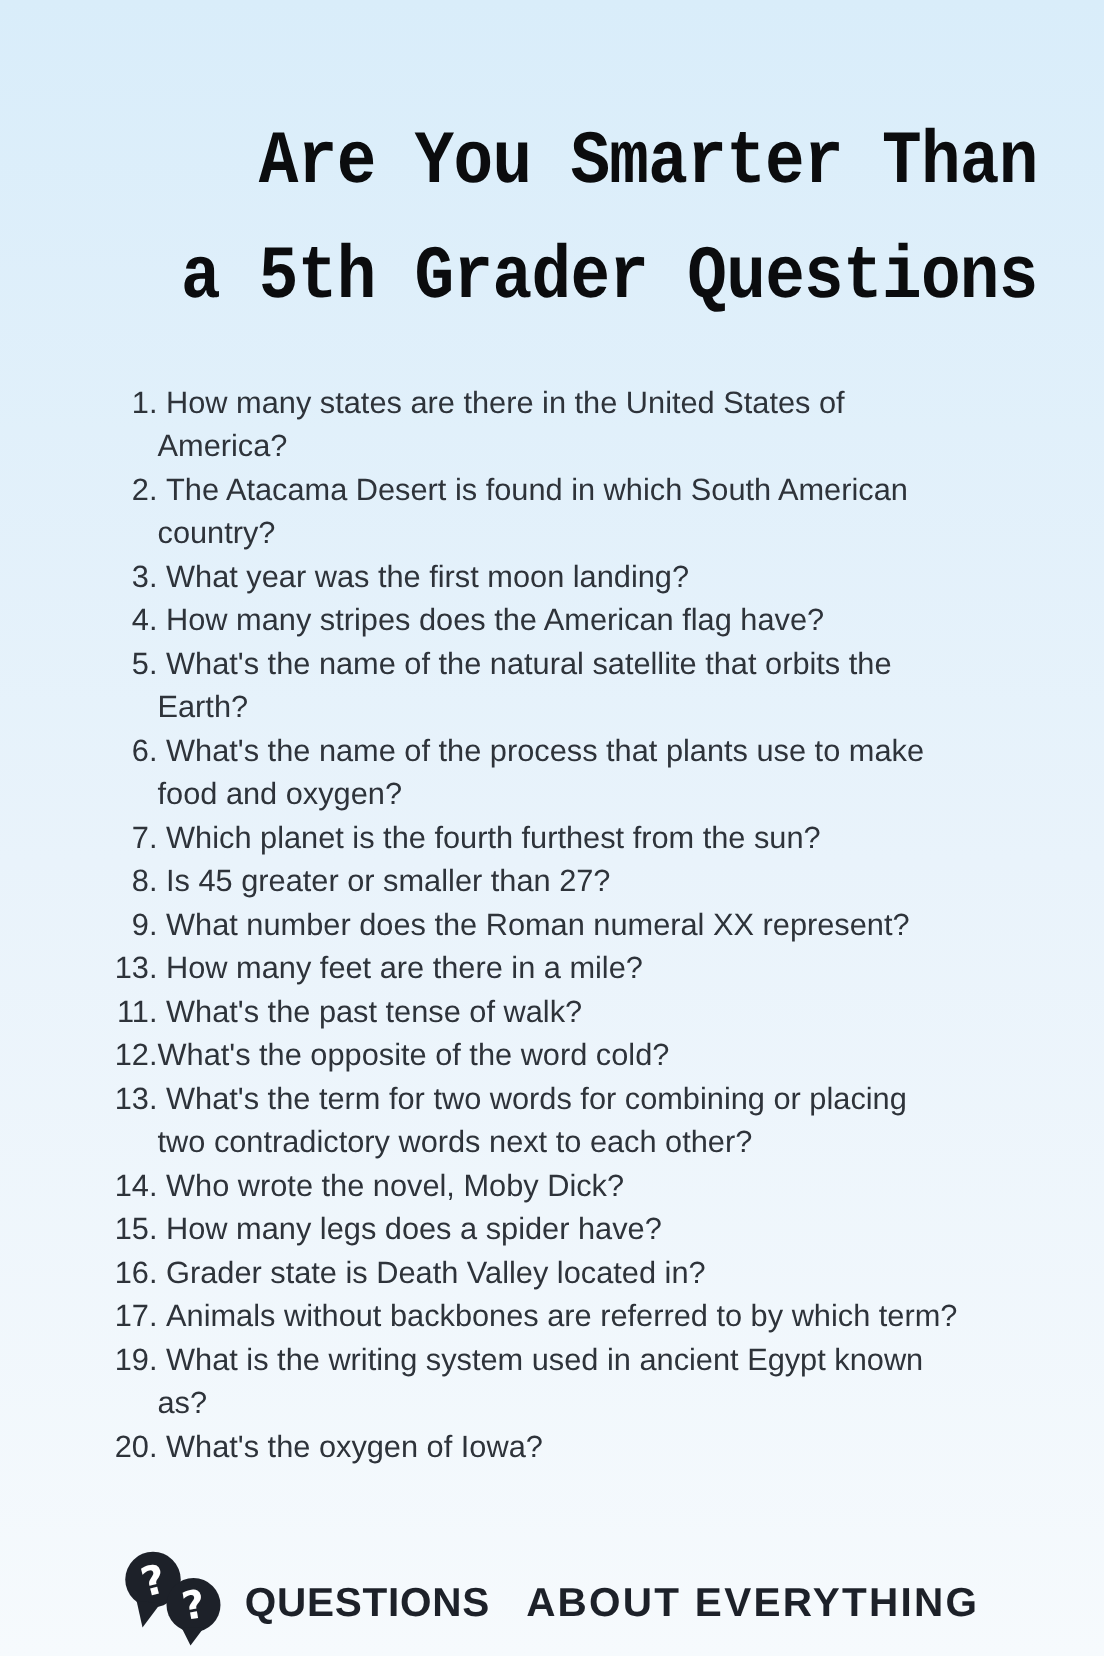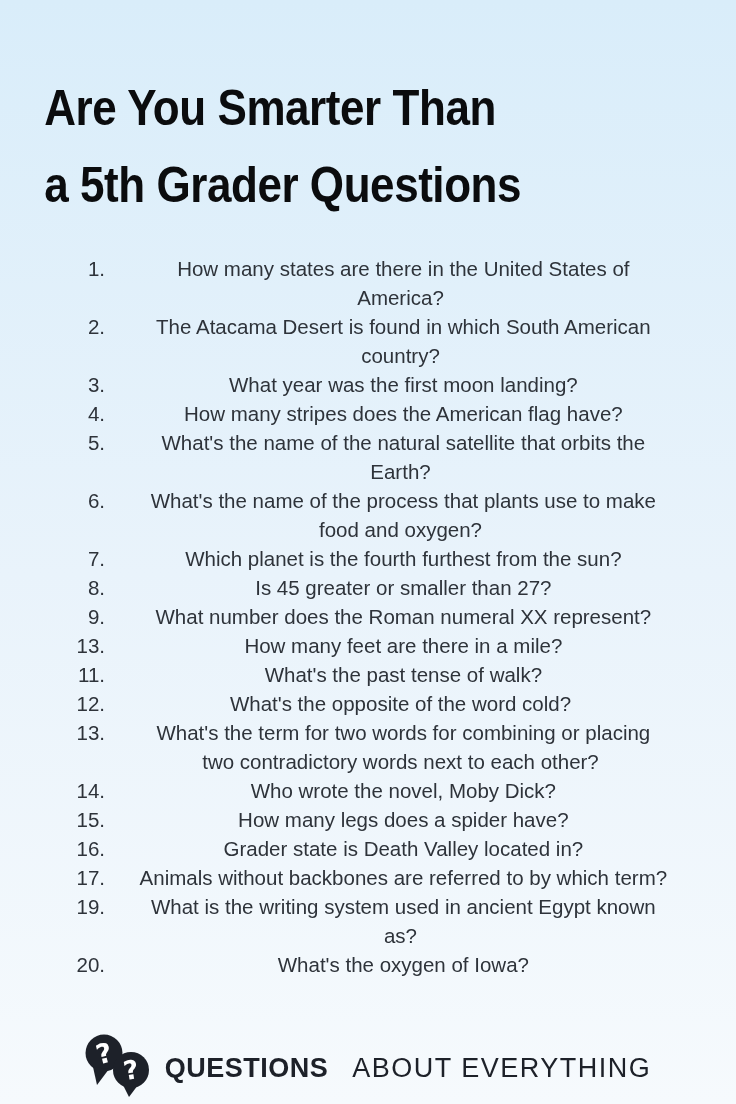--- a/index.html
+++ b/index.html
@@ -5,26 +5,27 @@
   html,body{margin:0;padding:0;}
   .page{
     position:relative;
     width:736px;height:1104px;
     overflow:hidden;
     background:linear-gradient(180deg, var(--bg_top) 0%, var(--bg_mid) 52%, var(--bg_bottom) 100%);
     font-family:"Liberation Sans", sans-serif;
   }
   .title{
     margin-top:70px;
-    text-align:left;
+    text-align:right;
     color:var(--title_color);
     font-weight:700;
     font-size:50px;
     line-height:77px;
     letter-spacing:-0.5px;
+    font-family:Liberation Mono, monospace;
   }
   .title .t-line{
     transform:scaleX(0.88);
     transform-origin:center;
   }
   .questions{
     margin:30px 40px 0 60px;
     color:var(--body_color);
     font-size:20.5px;
     line-height:29px;
@@ -32,40 +33,39 @@
   .q-row{display:flex;}
   .q-num{
     flex:none;
     width:45px;
     text-align:right;
     white-space:pre;
   }
   .q-text{
     flex:1;
     white-space:pre-wrap;
-    text-align:center;
   }
   .brand-footer{
     position:absolute;
     left:0;right:0;
     top:1034px;
     display:flex;
     align-items:center;
     justify-content:center;
   }
   .brand-icon{flex:none;margin-right:10px;}
   .brand-text{
     color:var(--brand_color);
     font-size:27px;
     letter-spacing:0.5px;
     white-space:nowrap;
     padding-top:4px;
   }
   .brand-bold{font-weight:700;text-align:right;}
-  .brand-light{font-weight:400;letter-spacing:1.5px;margin-left:24px;}
+  .brand-light{font-weight:700;letter-spacing:1.5px;margin-left:24px;}
 </style>
 </head>
 <body>
 
 <div class="page">
 
   <div class="title">
     <div class="t-line">Are You Smarter Than</div>
     <div class="t-line">a 5th Grader Questions</div>
   </div>

